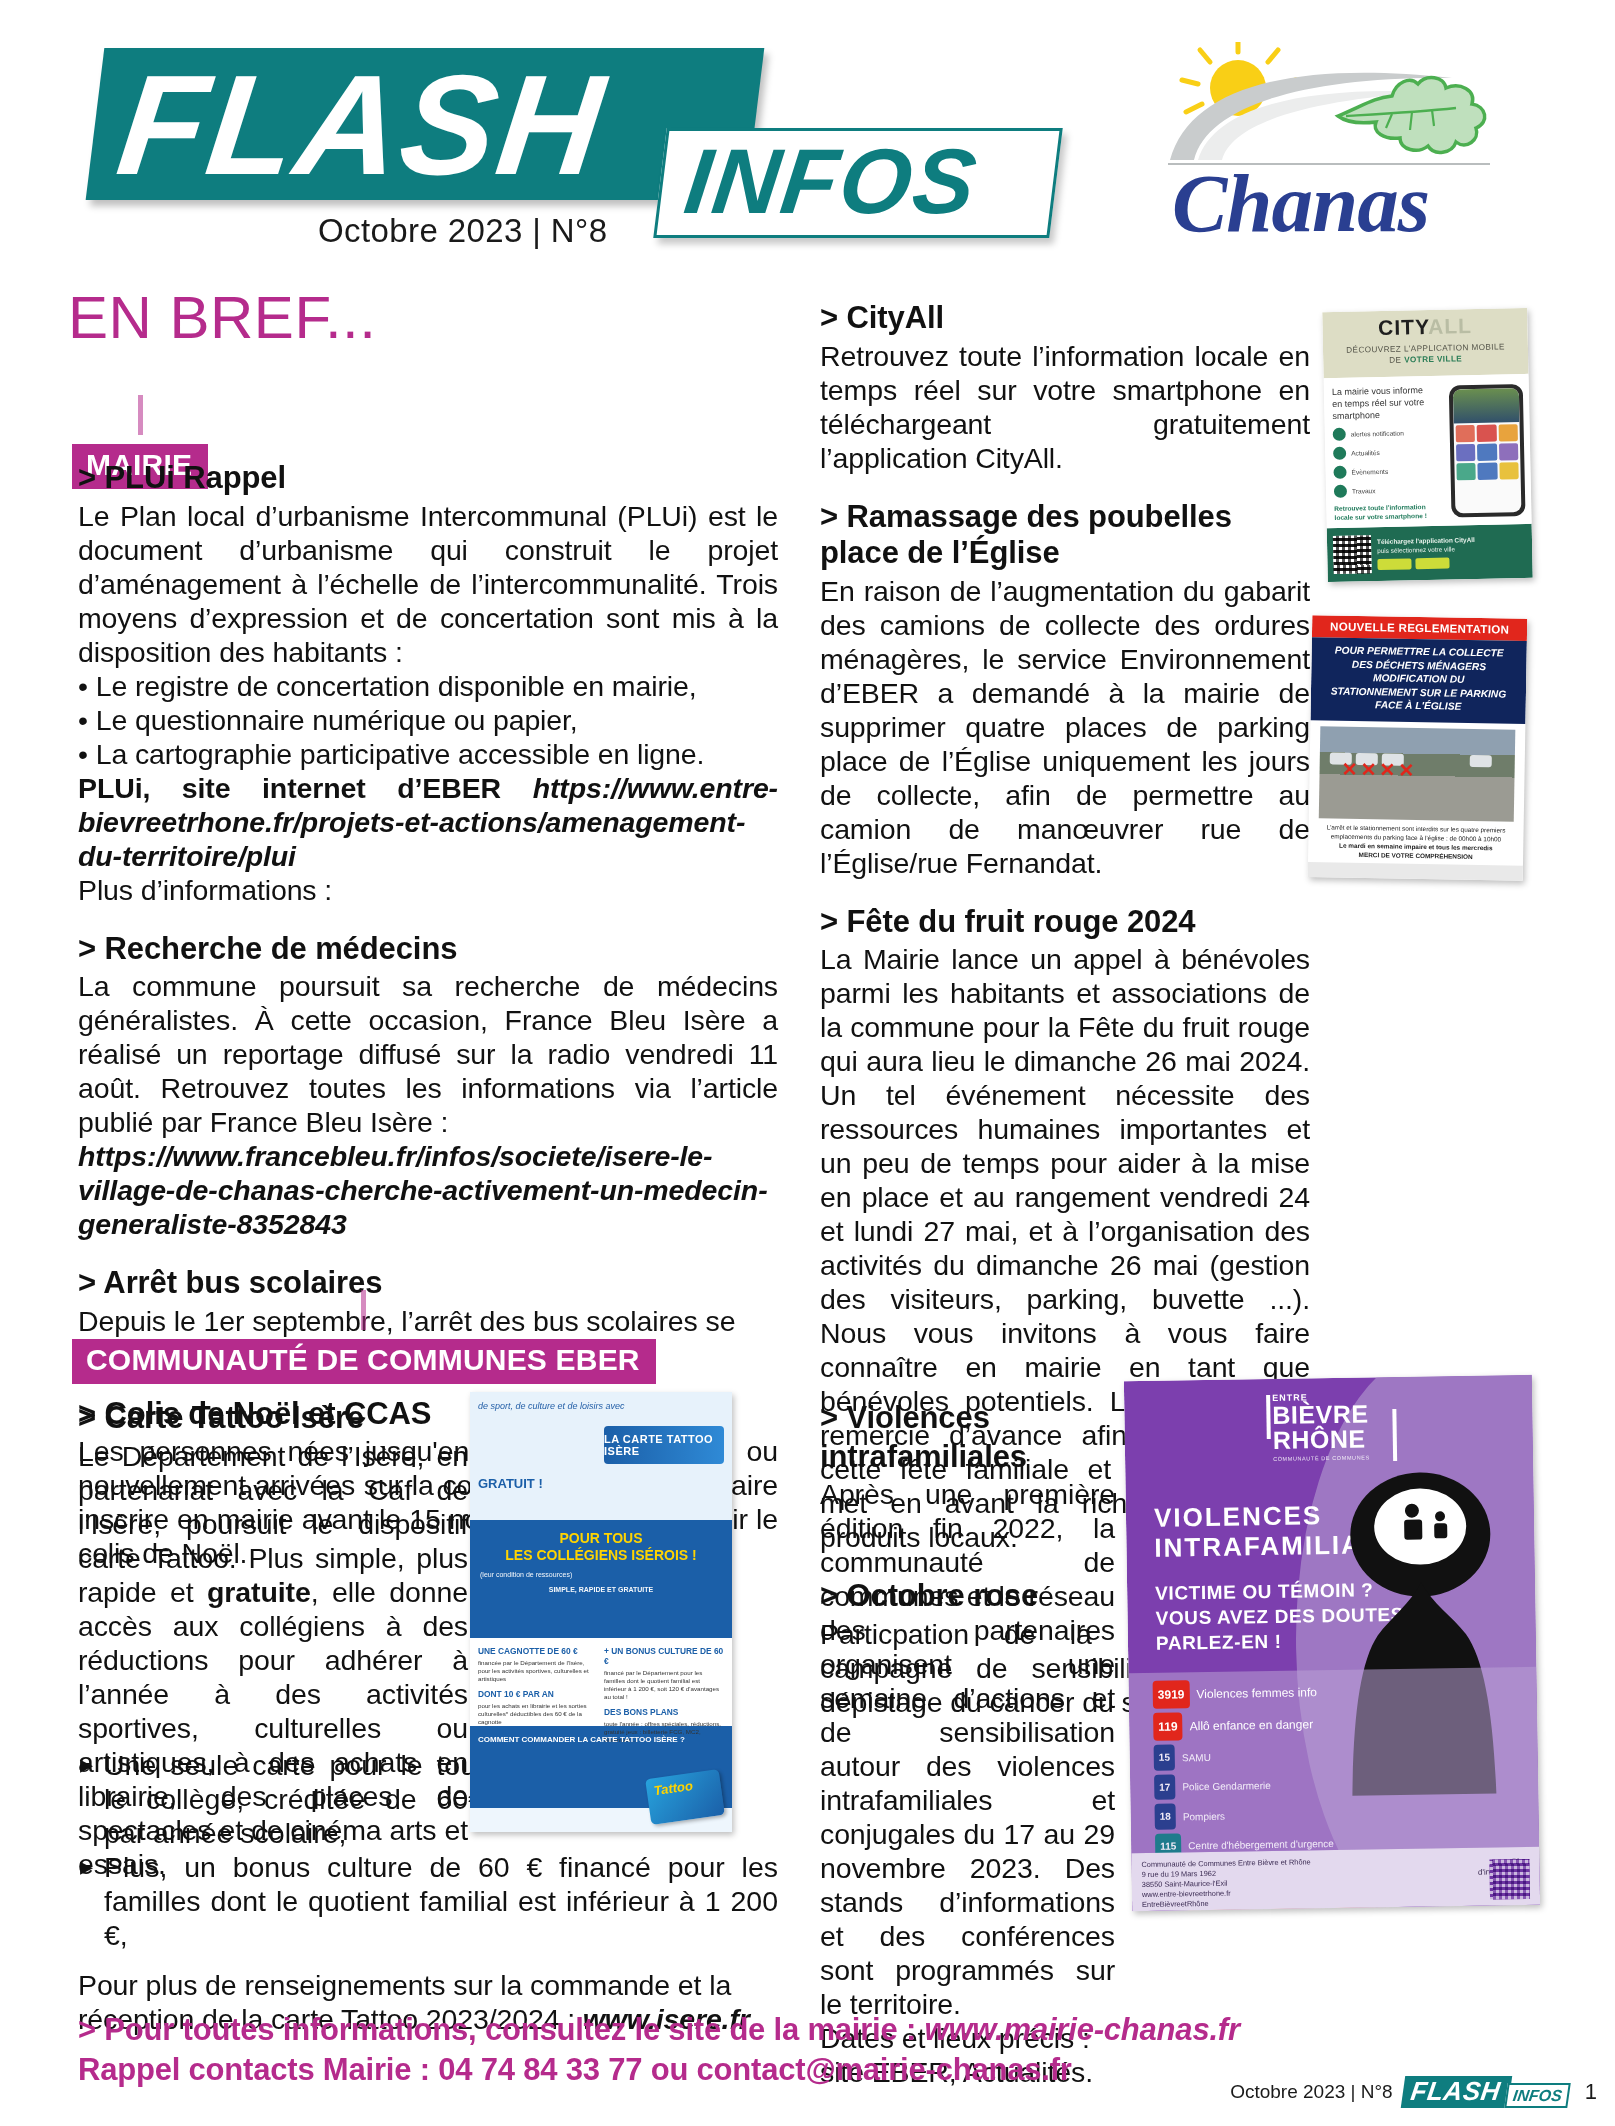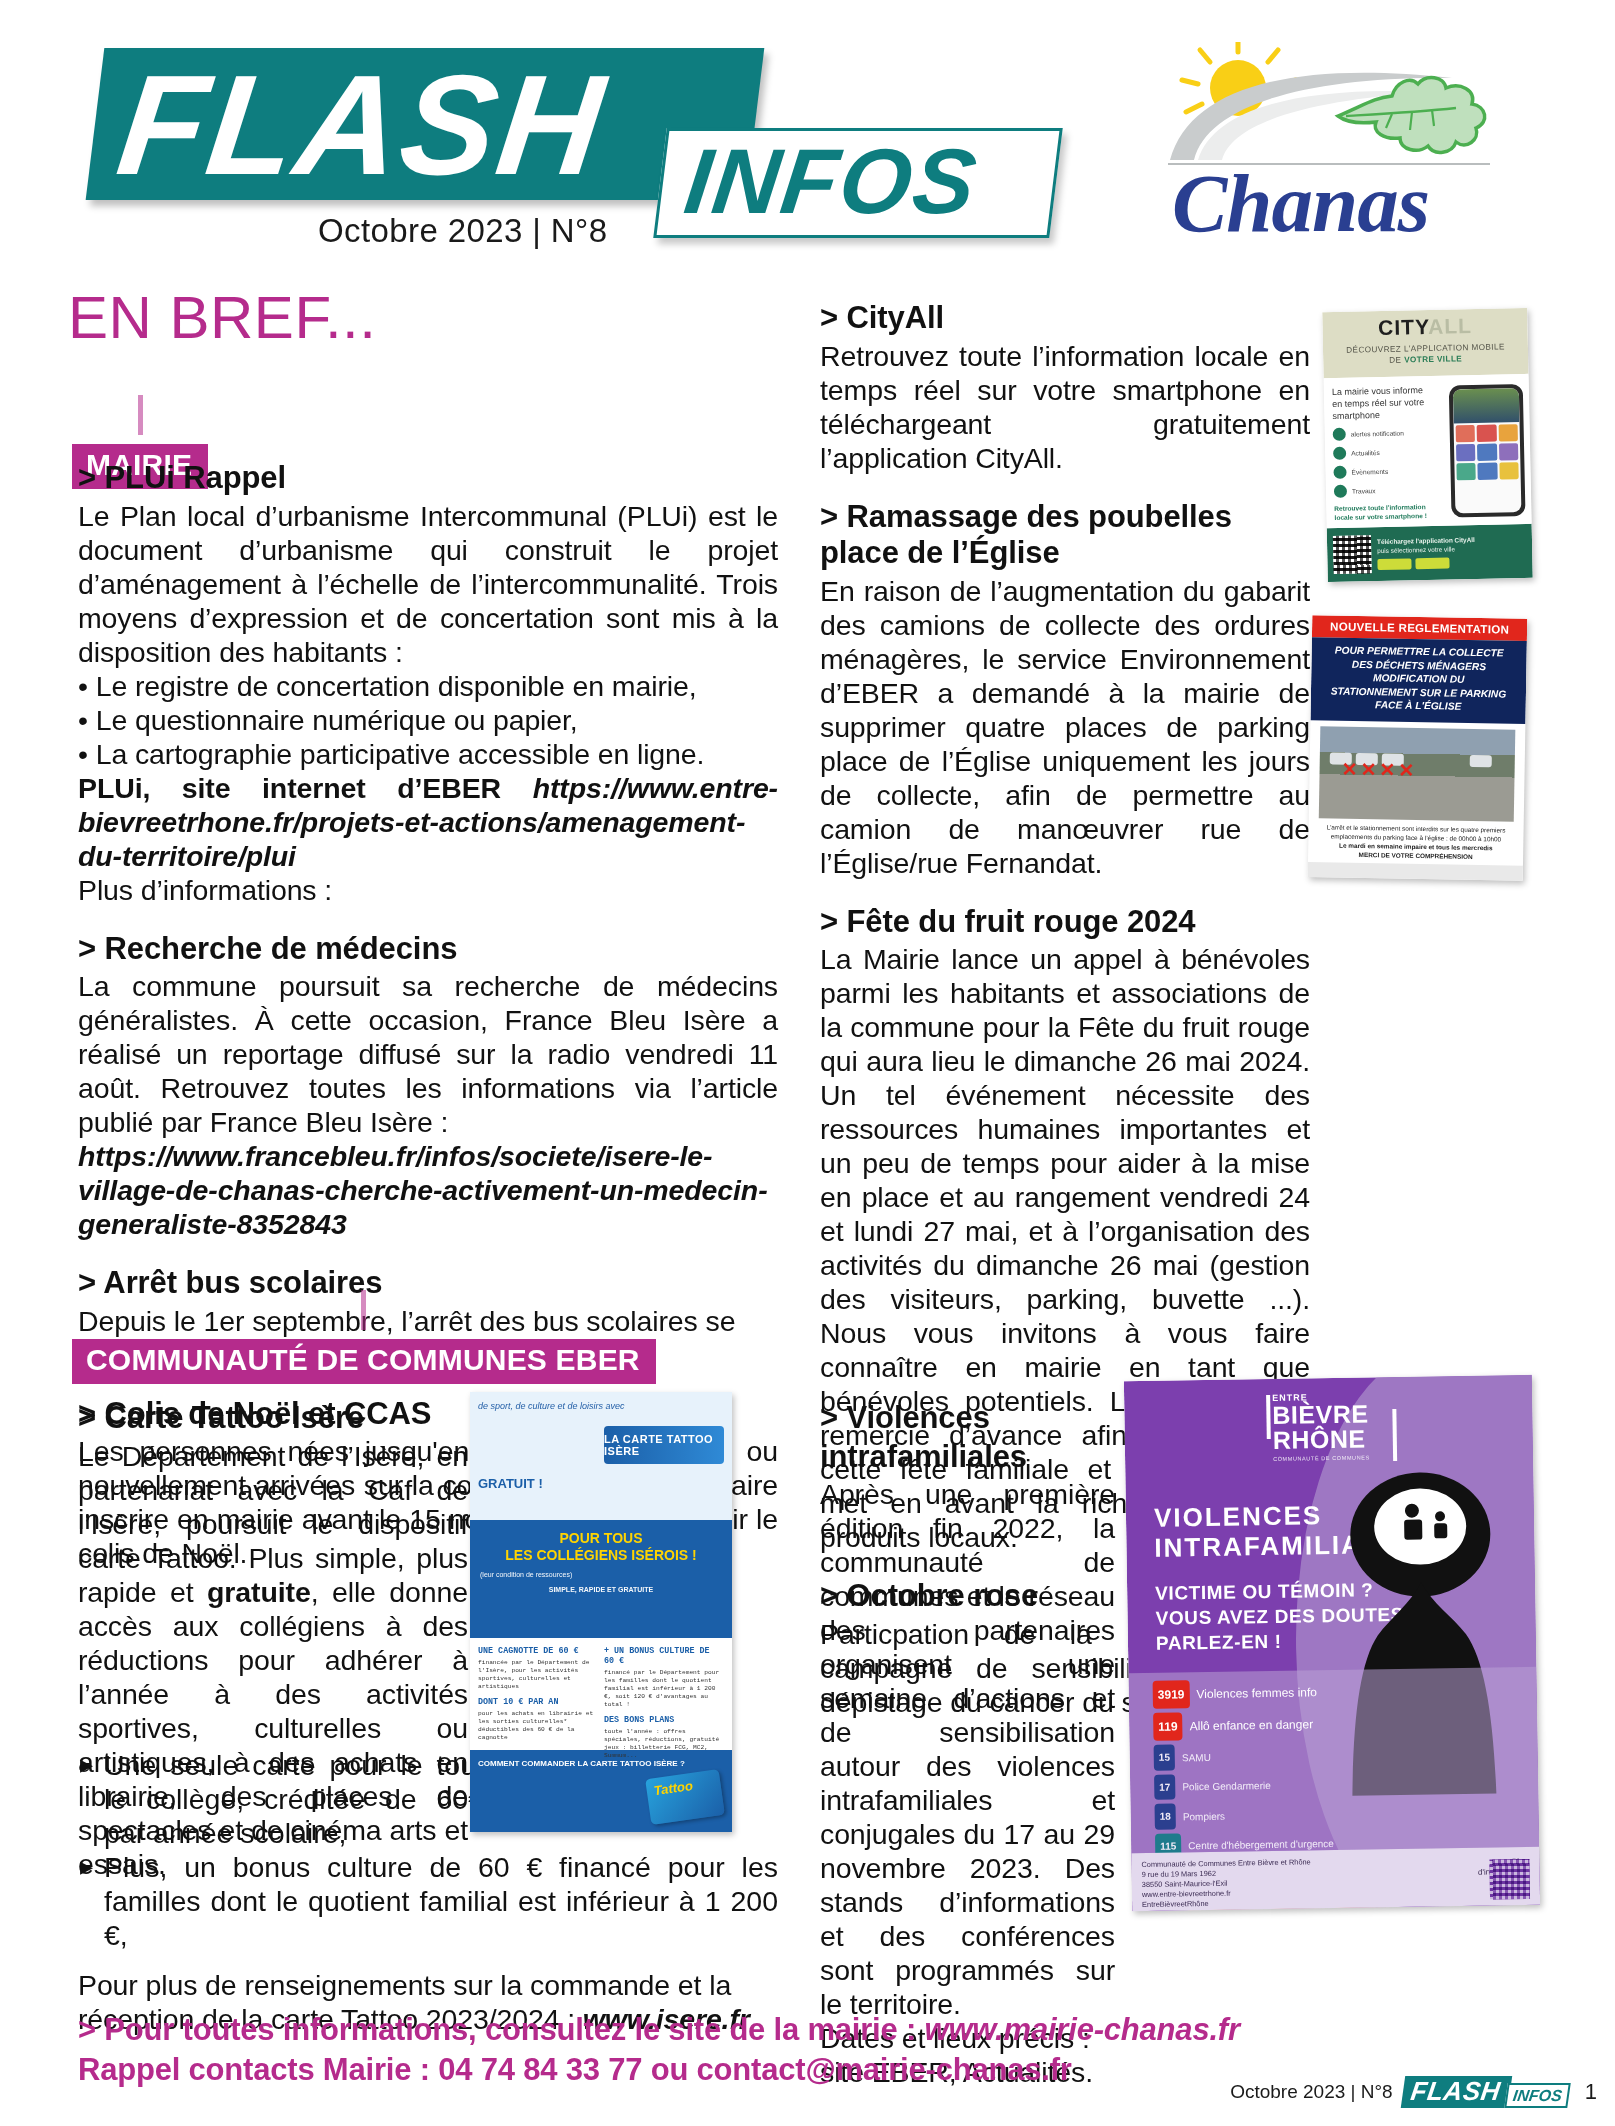--- a/index.html
+++ b/index.html
@@ -150,21 +150,21 @@
   .tt{position:absolute;inset:0;background:#eef6fd;}
   .tt-top{height:128px;background:#e7f2fb;padding:8px;box-sizing:border-box;position:relative;}
   .tt-hand{font-size:9px;color:#2560a8;font-style:italic;line-height:12px;}
   .tt-carte{position:absolute;right:8px;top:34px;width:120px;height:38px;
      background:linear-gradient(90deg,#1b5fa8,#2f8ad6);border-radius:4px;color:#fff;
      font-size:11px;font-weight:700;display:flex;align-items:center;justify-content:center;letter-spacing:.5px;}
   .tt-gratuit{position:absolute;left:8px;top:84px;font-size:13px;font-weight:700;color:#1b5fa8;}
   .tt-blue{height:118px;background:#1b5fa8;color:#fff;padding:10px;box-sizing:border-box;position:relative;}
   .tt-blue .hl{color:#ffd400;font-weight:700;font-size:14px;line-height:17px;text-align:center;}
   .tt-blue .sm{font-size:7px;line-height:9px;margin-top:6px;opacity:.95;}
-  .tt-mid{height:112px;background:#fff;padding:8px;box-sizing:border-box;display:flex;gap:6px;font-family:Liberation Mono, monospace;}
+  .tt-mid{height:88px;background:#fff;padding:8px;box-sizing:border-box;display:flex;gap:6px;}
   .tt-mid .c{flex:1;}
   .tt-mid h5{margin:0;font-size:8.4px;color:#1b5fa8;font-weight:700;}
   .tt-mid p{margin:3px 0 0;font-size:6.2px;line-height:8px;color:#333;}
   .tt-green{font-size:9px;font-weight:700;color:#8cc63f;}
   .tt-bot{height:82px;background:#1b5fa8;color:#fff;padding:8px;box-sizing:border-box;}
   .tt-bot .k{font-size:8px;font-weight:700;line-height:11px;}
   .tt-card{position:absolute;right:10px;bottom:12px;width:74px;height:46px;
      background:linear-gradient(135deg,#27a3dd,#1b5fa8);border-radius:5px;
      transform:rotate(-8deg);box-shadow:2px 2px 4px rgba(0,0,0,.3);}
   .tt-card b{color:#ffd400;font-size:13px;display:block;padding:5px 0 0 7px;font-style:italic;}

